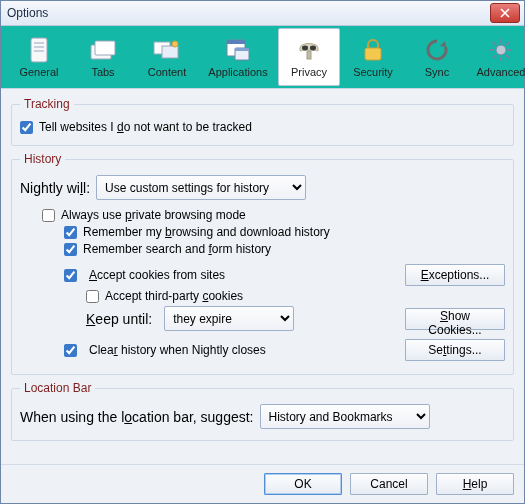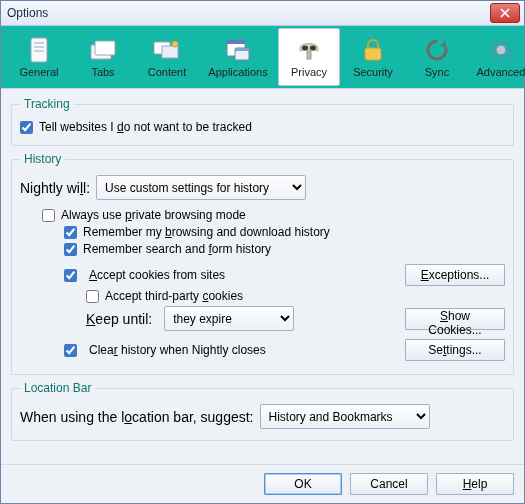--- a/index.html
+++ b/index.html
@@ -32,21 +32,21 @@
   .btn.primary { border-color:#4e8fd6; box-shadow: 0 0 0 1px #aecdf0 inset; margin-left: 22px; }
   .btn-row { display:flex; justify-content:flex-end; gap:8px; padding:8px 10px; border-top:1px solid #d3dbe6; background:#eef2f7; }
 
   .indent1 { margin-left: 22px; }
   .indent2 { margin-left: 44px; }
   .indent3 { margin-left: 66px; }
   .between { display:flex; align-items:center; }
   .right-btn { margin-left:auto; }
   .panel { background:#eef2f7; }
   fieldset.grp { border:1px solid #cfd8e6; border-radius:2px; margin:2px 0 6px 0; padding:6px 8px 8px 8px; }
-  fieldset.grp > legend { padding:0 4px; font-size:12px; color:#0f766e; }
+  fieldset.grp > legend { padding:0 4px; font-size:12px; color:#7f1d1d; }
 </style>
 </head>
 <body>
 
 <div class="window">
 
   <div class="titlebar">
     <span class="title">Options</span>
     <span class="spacer"></span>
     <div class="close-btn">

